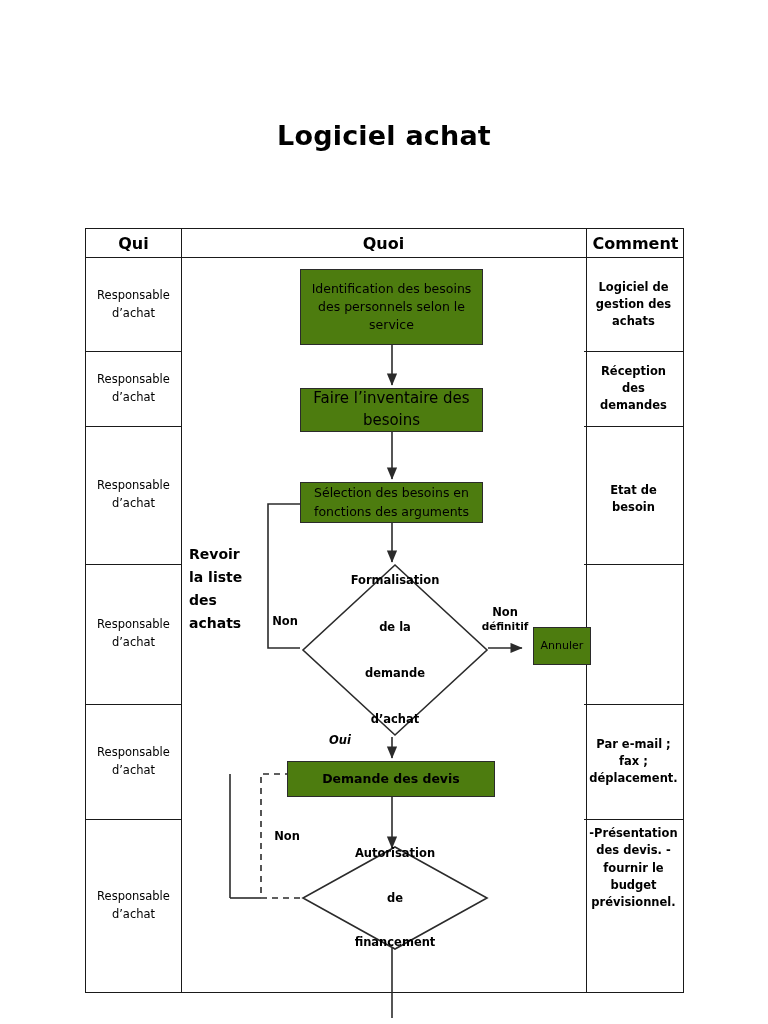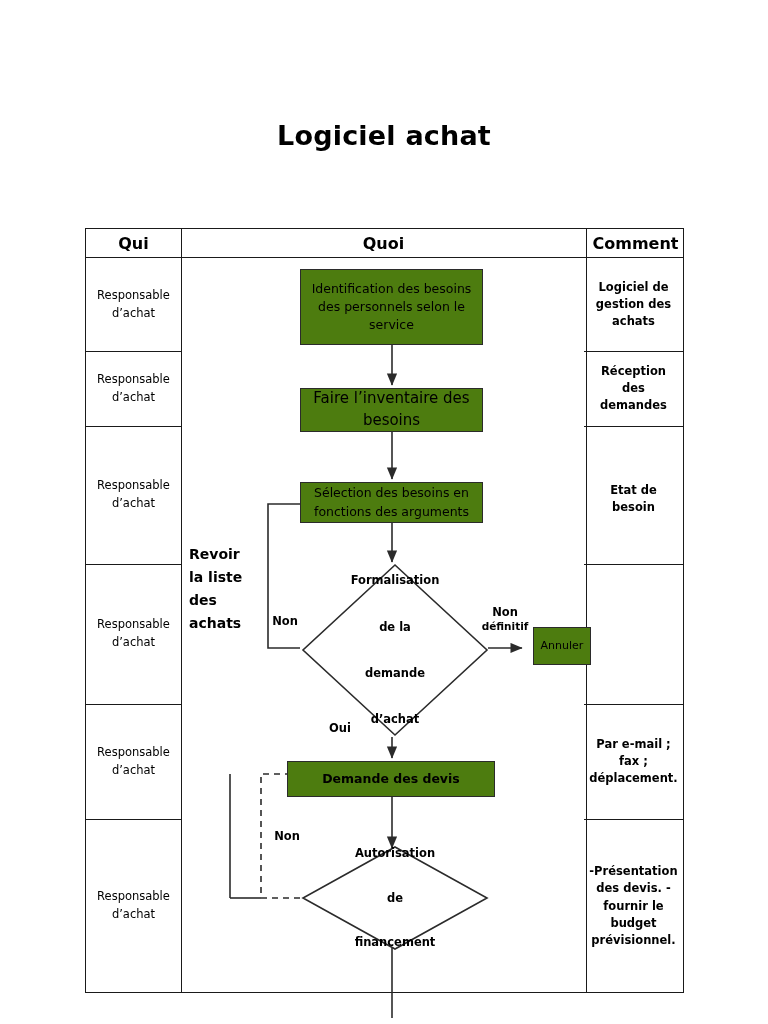--- a/index.html
+++ b/index.html
@@ -154,21 +154,21 @@
   <div class="who-cell" style="top:197px; height:138px;">Responsable d’achat</div>
   <div class="who-cell" style="top:335px; height:140px;">Responsable d’achat</div>
   <div class="who-cell" style="top:475px; height:115px;">Responsable d’achat</div>
   <div class="who-cell" style="top:590px; height:173px;">Responsable d’achat</div>
 
   <div class="comment-cell" style="top:29px;  height:93px;">Logiciel de gestion des achats</div>
   <div class="comment-cell" style="top:122px; height:75px;">Réception des demandes</div>
   <div class="comment-cell" style="top:197px; height:138px; align-items:flex-start; padding-top:16px;margin-top:40px;">Etat de besoin</div>
   <div class="comment-cell" style="top:335px; height:140px;"></div>
   <div class="comment-cell" style="top:475px; height:115px;">Par e-mail ; fax ; déplacement.</div>
-  <div class="comment-cell" style="top:600px; height:173px; align-items:flex-start; padding-top:34px;">-Présentation des devis. -fournir le budget prévisionnel.</div>
+  <div class="comment-cell" style="top:562px; height:173px; align-items:flex-start; padding-top:34px;">-Présentation des devis. -fournir le budget prévisionnel.</div>
 
 </div>
 
 <div id="flow-canvas">
 
   <svg width="599" height="800" viewBox="0 0 599 800" style="position:absolute; left:0; top:0;">
     <defs>
       <marker id="arrow" markerWidth="9" markerHeight="9" refX="7.2" refY="3.2" orient="auto" markerUnits="strokeWidth">
         <path d="M0,0 L7.6,3.2 L0,6.4 z" fill="#2b2b2b"></path>
       </marker>
@@ -225,21 +225,21 @@
     <span>Autorisation</span>
     <span>de</span>
     <span>financement</span>
   </div>
 
   <div class="edge-label" style="left:180px; top:385px; width:40px;">Non</div>
 
   <div class="edge-label" style="left:392px; top:376px; width:56px;">Non</div>
   <div class="edge-label" style="left:392px; top:391px; width:56px; font-size:10.5px;">définitif</div>
 
-  <div class="edge-label" style="left:235px; top:492px; width:40px;">Oui</div>
+  <div class="edge-label" style="left:235px; top:504px; width:40px;font-style:italic;">Oui</div>
 
   <div class="edge-label" style="left:182px; top:600px; width:40px;">Non</div>
 
   <div class="side-note" style="left:104px; top:315px; width:62px;">
     <div>Revoir</div>
     <div>la liste</div>
     <div>des</div>
     <div>achats</div>
   </div>
 

